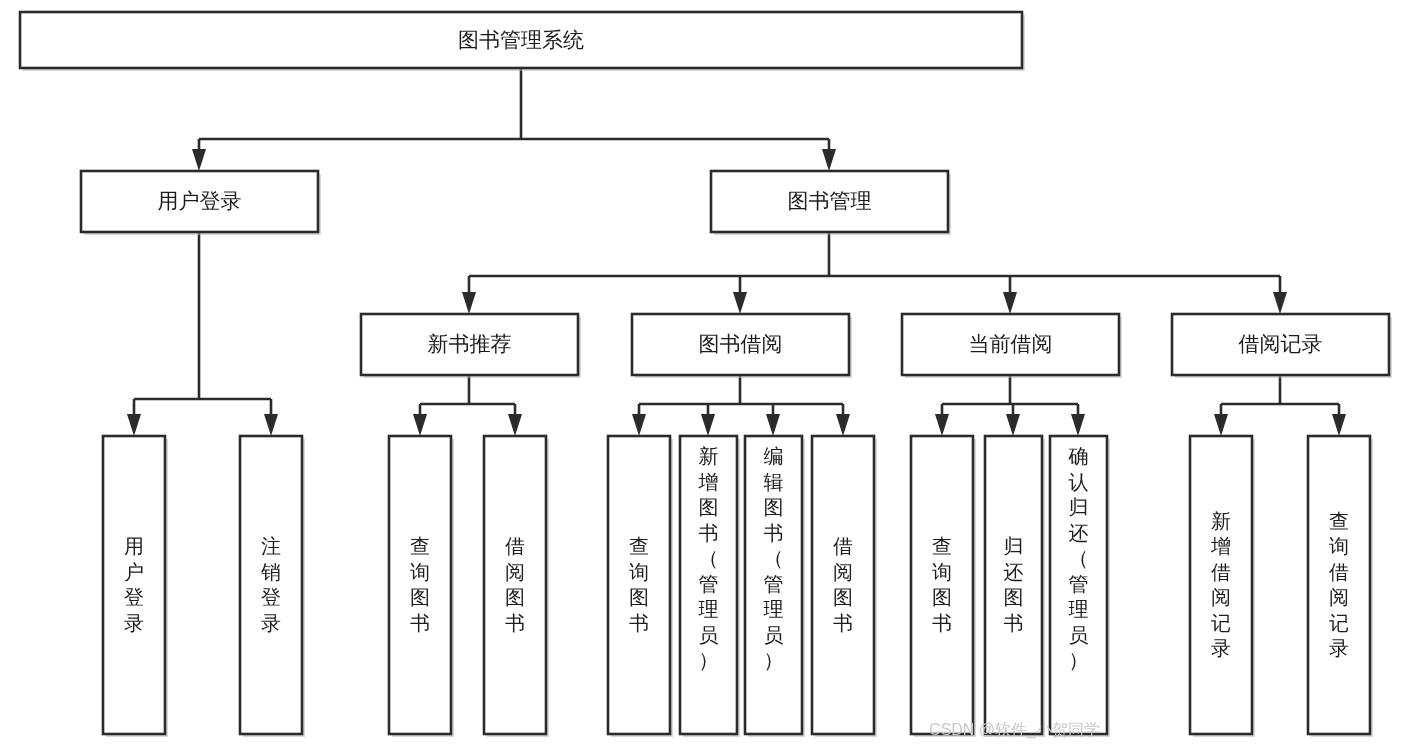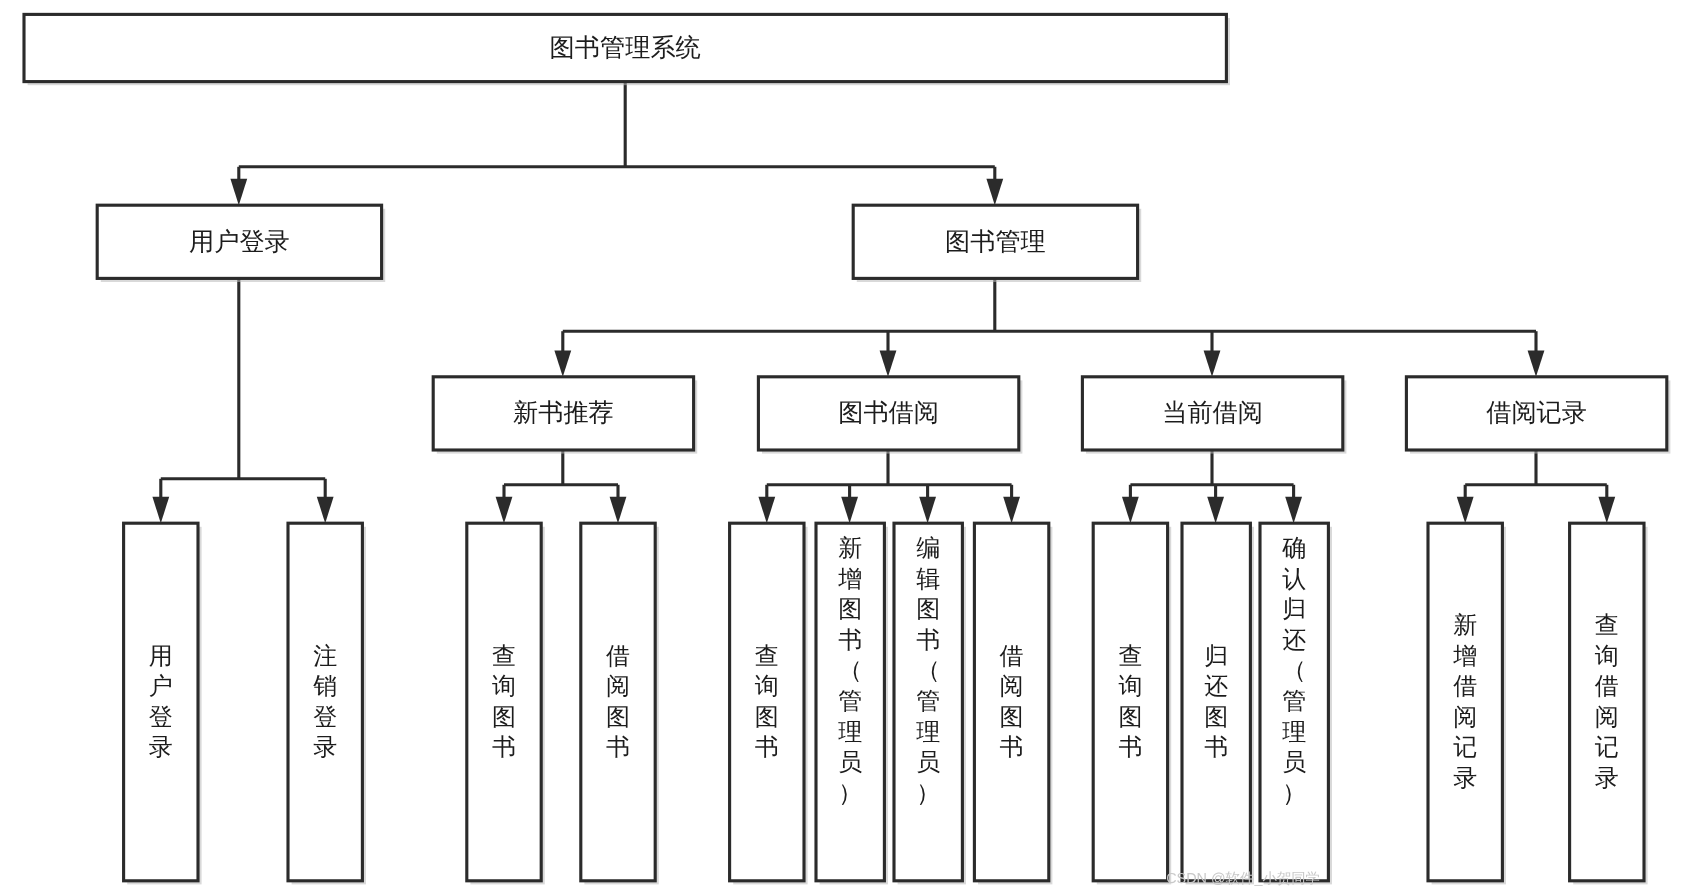--- a/index.html
+++ b/index.html
@@ -53,21 +53,21 @@
     dominant-baseline: middle;
   }
   .label-h {
     font-size: 21px;
   }
   .watermark {
     position: absolute;
     right: 12px;
     bottom: 6px;
     font-family: "Liberation Sans", "DejaVu Sans", sans-serif;
-    font-size: 12px;
+    font-size: 16px;
     color: #c9c9c9;
     white-space: nowrap;
     user-select: none;
   }
 </style>
 </head>
 <body>
 
 <div id="diagram-root">
 

